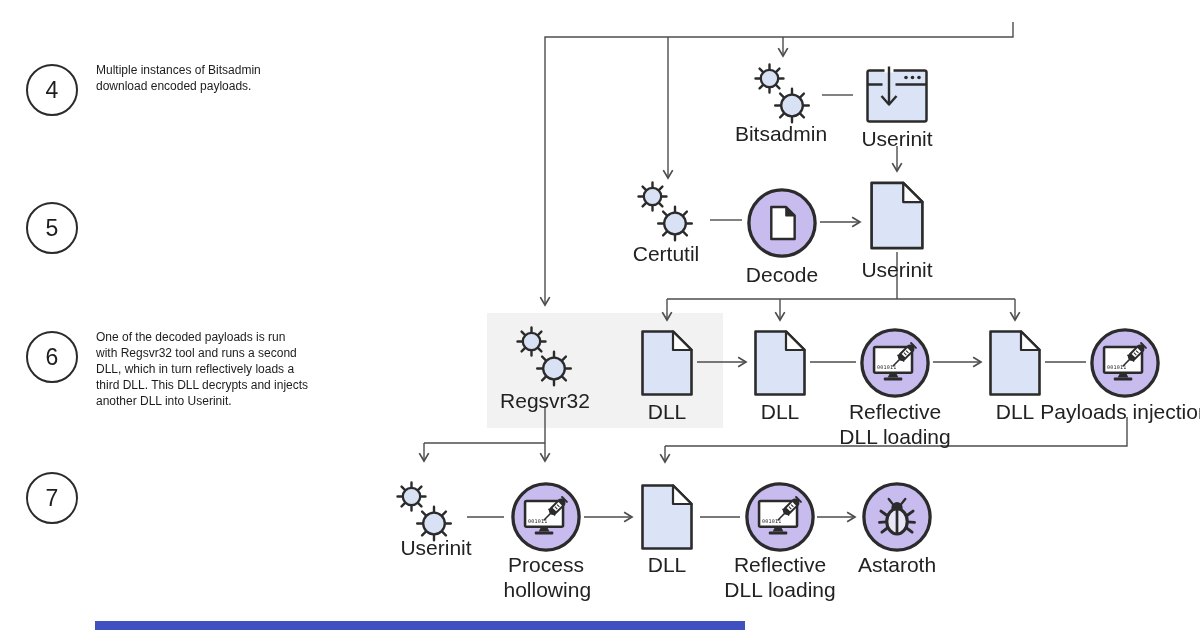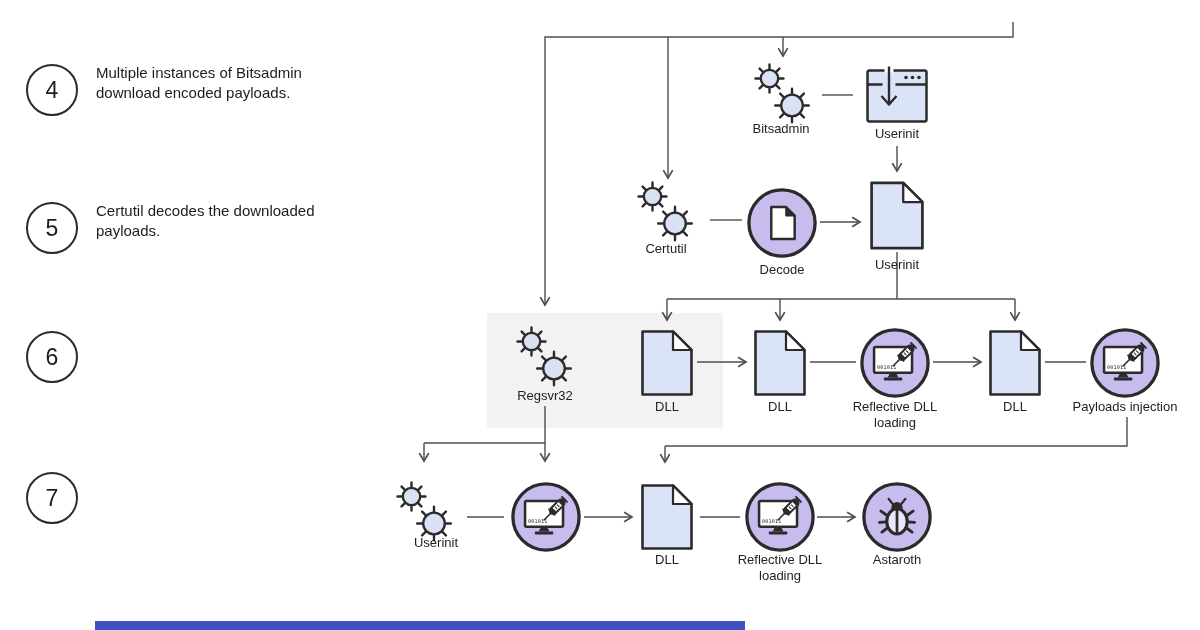--- a/index.html
+++ b/index.html
@@ -6,26 +6,26 @@
   #canvas{
     position:relative;width:1200px;height:630px;background:#ffffff;overflow:hidden;
     font-family:"Liberation Sans","DejaVu Sans",sans-serif;color:#1e1e1e;
   }
   .step-circle{
     position:absolute;width:48px;height:48px;border:2.2px solid #2b2b2b;border-radius:50%;
     display:flex;align-items:center;justify-content:center;
     font-size:23px;color:#1e1e1e;background:#fff;
   }
   .step-text{
-    position:absolute;width:305px;font-size:15px;line-height:1.33;color:#1c1c1c;
+    position:absolute;width:305px;font-size:12px;line-height:1.33;color:#1c1c1c;
     white-space:pre-line;
   }
   .nlabel{
     position:absolute;transform:translateX(-50%);text-align:center;
-    font-size:13px;line-height:1.2;color:#222;
+    font-size:21px;line-height:1.2;color:#222;
   }
   .icon{position:absolute;}
   #highlight-box{position:absolute;left:487px;top:313px;width:236px;height:115px;background:#f2f2f2;}
   #connectors{position:absolute;left:0;top:0;z-index:3;pointer-events:none;}
   .icon,.nlabel{z-index:4;}
   #bottom-bar{position:absolute;left:95px;top:621px;width:650px;height:9px;background:#3f51c1;}
 </style>
 </head>
 <body>
 
@@ -92,26 +92,29 @@
 
   <div class="step-circle" style="left:26px;top:64px">
       <span>4</span>
     </div>
   <div class="step-text" style="left:96px;top:63px">Multiple instances of Bitsadmin
 download encoded payloads.</div>
 
   <div class="step-circle" style="left:26px;top:202px">
       <span>5</span>
     </div>
-  <div class="step-text" style="left:96px;top:201px">Certutil decodes the downloaded
-payloads.</div>
 
   <div class="step-circle" style="left:26px;top:331px">
       <span>6</span>
     </div>
+  <div class="step-text" style="left:96px;top:330px">One of the decoded payloads is run
+with Regsvr32 tool and runs a second
+DLL, which in turn reflectively loads a
+third DLL. This DLL decrypts and injects
+another DLL into Userinit.</div>
 
   <div class="step-circle" style="left:26px;top:472px">
       <span>7</span>
     </div>
 
   <svg id="connectors" width="1200" height="630">
     <defs>
       <marker id="arrow" viewBox="0 0 12 12" refX="9.5" refY="6" markerWidth="9" markerHeight="9" orient="auto-start-reverse">
         <path d="M2,1.5 L9.5,6 L2,10.5" fill="none" stroke="#4d4d4d" stroke-width="1.6"></path>
       </marker>
@@ -201,20 +204,21 @@
   <div class="nlabel" style="left:1125px;top:399px;white-space:nowrap">Payloads injection</div>
 
   <svg class="icon" style="left:395px;top:480px" width="58" height="62">
       <use href="#sym-gears"></use>
     </svg>
   <div class="nlabel" style="left:436px;top:535px">Userinit</div>
 
   <svg class="icon" style="left:509px;top:480px" width="74" height="74">
       <use href="#sym-monitor-syringe"></use>
     </svg>
+  <div class="nlabel" style="left:546px;top:552px;width:85px">Process hollowing</div>
 
   <svg class="icon" style="left:640px;top:483px" width="54" height="68">
       <use href="#sym-doc"></use>
     </svg>
   <div class="nlabel" style="left:667px;top:552px">DLL</div>
 
   <svg class="icon" style="left:743px;top:480px" width="74" height="74">
       <use href="#sym-monitor-syringe"></use>
     </svg>
   <div class="nlabel" style="left:780px;top:552px;width:115px">Reflective DLL loading</div>

